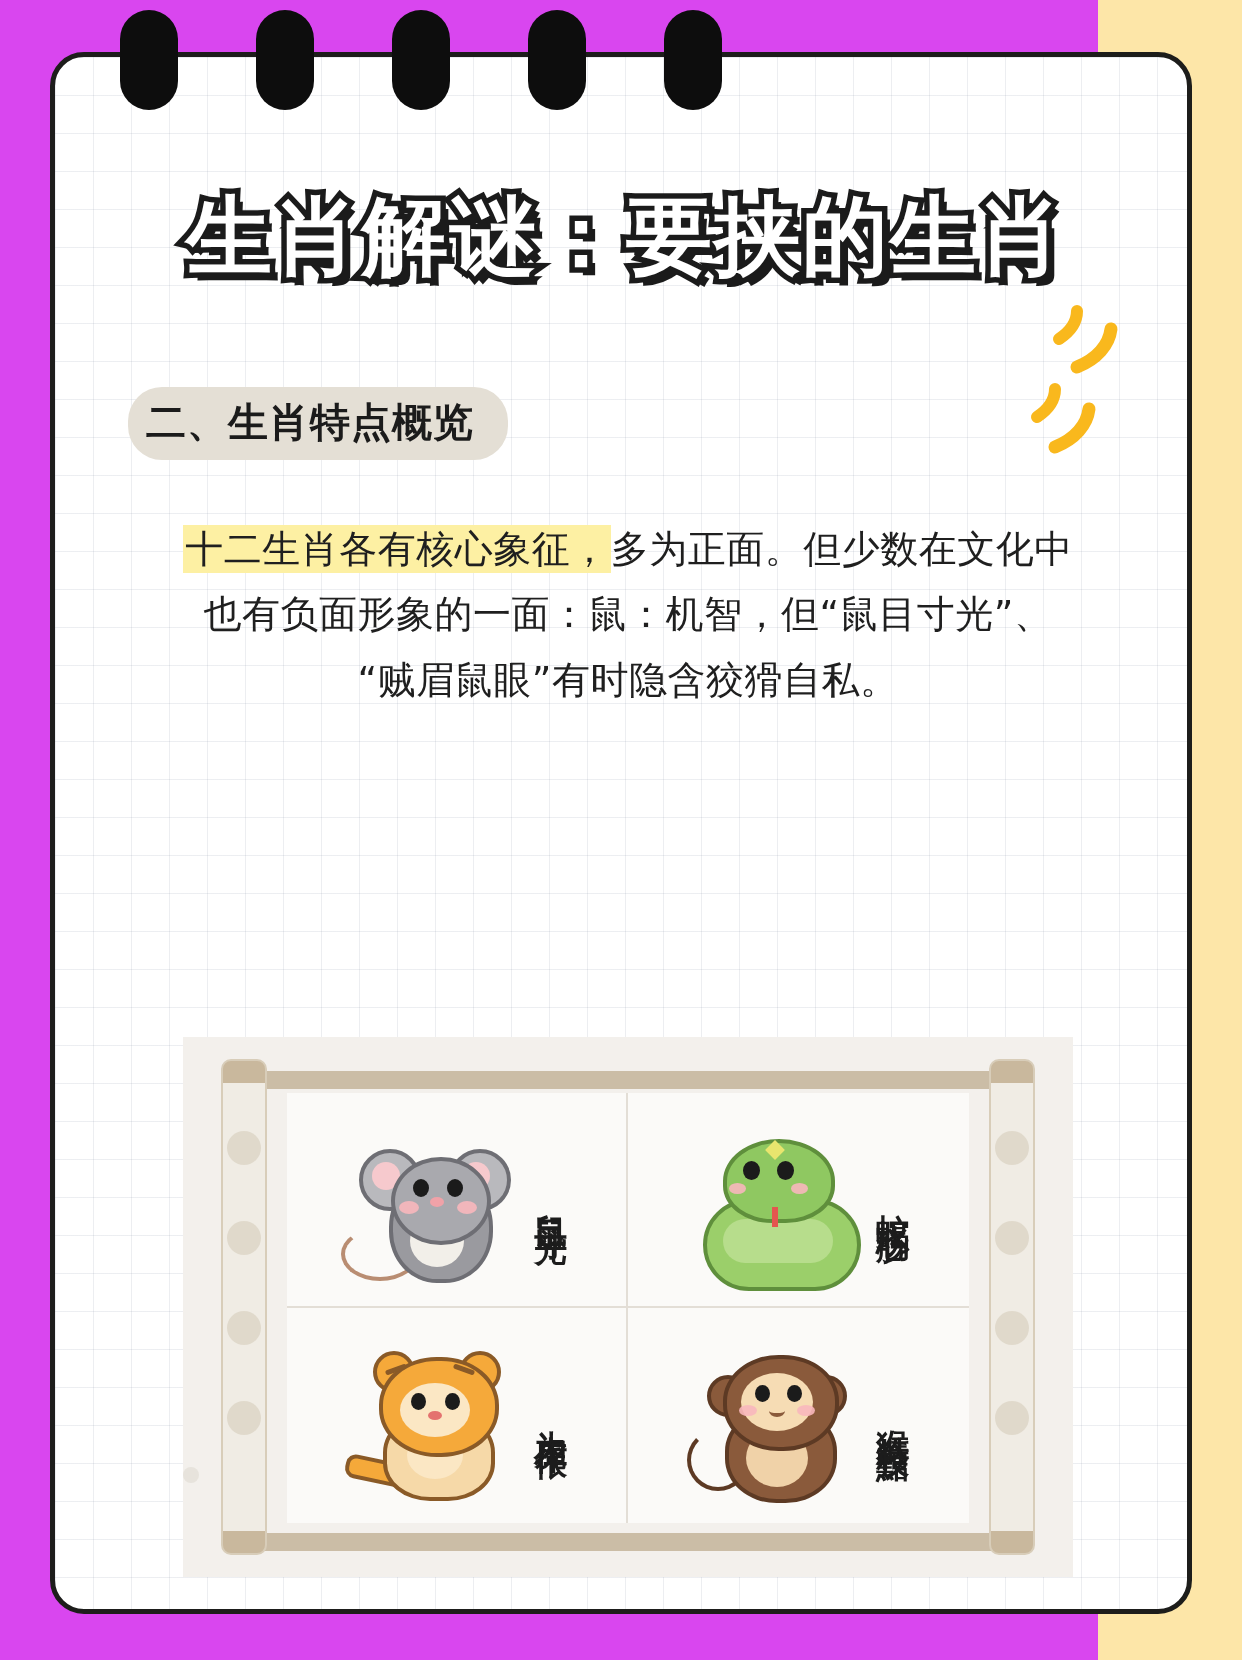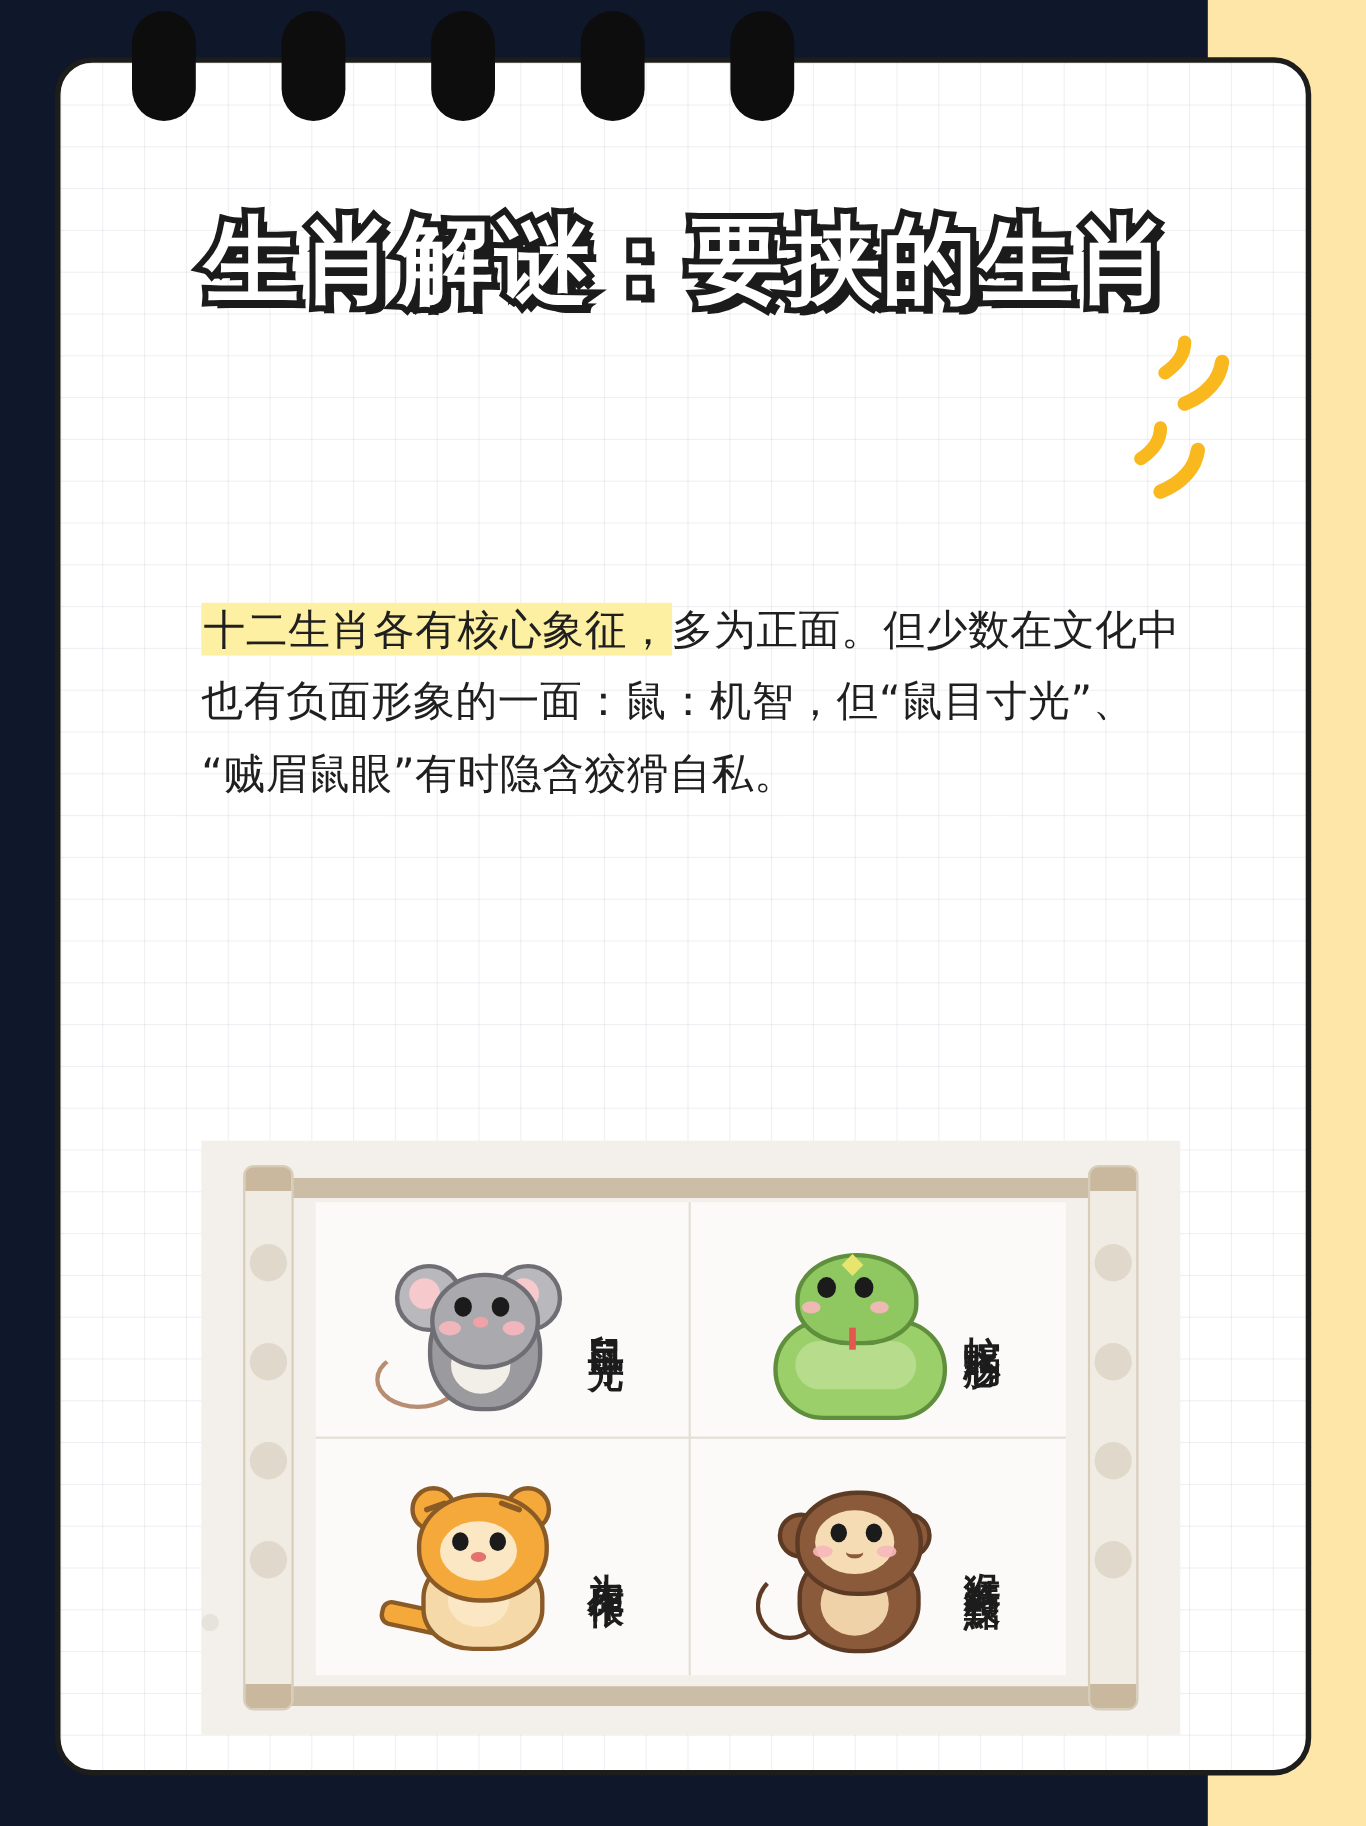--- a/index.html
+++ b/index.html
@@ -12,21 +12,21 @@
     background: #fde6a8;
     font-family: "Liberation Sans", sans-serif;
     overflow: hidden;
   }
 
   
   .page {
     position: relative;
     width: 1098px;
     height: 1660px;
-    background: #0f172a;
+    background: #d946ef;
     box-sizing: border-box;
   }
 
   
   .note-card {
     position: absolute;
     left: 50px;
     top: 52px;
     width: 1142px;
     height: 1562px;
@@ -101,27 +101,28 @@
     right: 60px;
     top: 240px;
     width: 190px;
     height: 190px;
   }
 
   
   .body-text {
     position: absolute;
     left: 128px;
-    top: 483px;
+    top: 460px;
     width: 890px;
     font-family: "DejaVu Sans", sans-serif;
     font-size: 38px;
     line-height: 1.72;
     color: #1f1f1f;
     letter-spacing: 0.5px;
+    text-align: center;
   }
   .body-text p {
     margin: 0 0 50px 0;
   }
   .hl {
     background: #fdf0a3;
     padding: 2px 2px;
     box-decoration-break: clone;
     -webkit-box-decoration-break: clone;
   }
@@ -265,20 +266,21 @@
 <body>
 
 <div class="page">
 
   <div class="note-card">
 
     <div class="title-wrap">
       <div class="title">生肖解谜：要挟的生肖</div>
     </div>
 
+    <div class="section-head">二、生肖特点概览</div>
 
     <svg class="doodle" viewBox="0 0 190 190">
       <path d="M118 150 C138 142 150 128 152 112" stroke="#f9b81d" stroke-width="13" fill="none" stroke-linecap="round"></path>
       <path d="M100 120 C112 112 118 102 118 92" stroke="#f9b81d" stroke-width="12" fill="none" stroke-linecap="round"></path>
       <path d="M140 70 C160 62 172 48 174 32" stroke="#f9b81d" stroke-width="13" fill="none" stroke-linecap="round"></path>
       <path d="M122 42 C134 34 140 24 140 14" stroke="#f9b81d" stroke-width="12" fill="none" stroke-linecap="round"></path>
     </svg>
 
     <div class="body-text">
       <p><span class="hl">十二生肖各有核心象征，</span><span>多为正面。但少数在文化中也有负面形象的一面：鼠：机智，但“鼠目寸光”、“贼眉鼠眼”有时隐含狡猾自私。</span></p>

